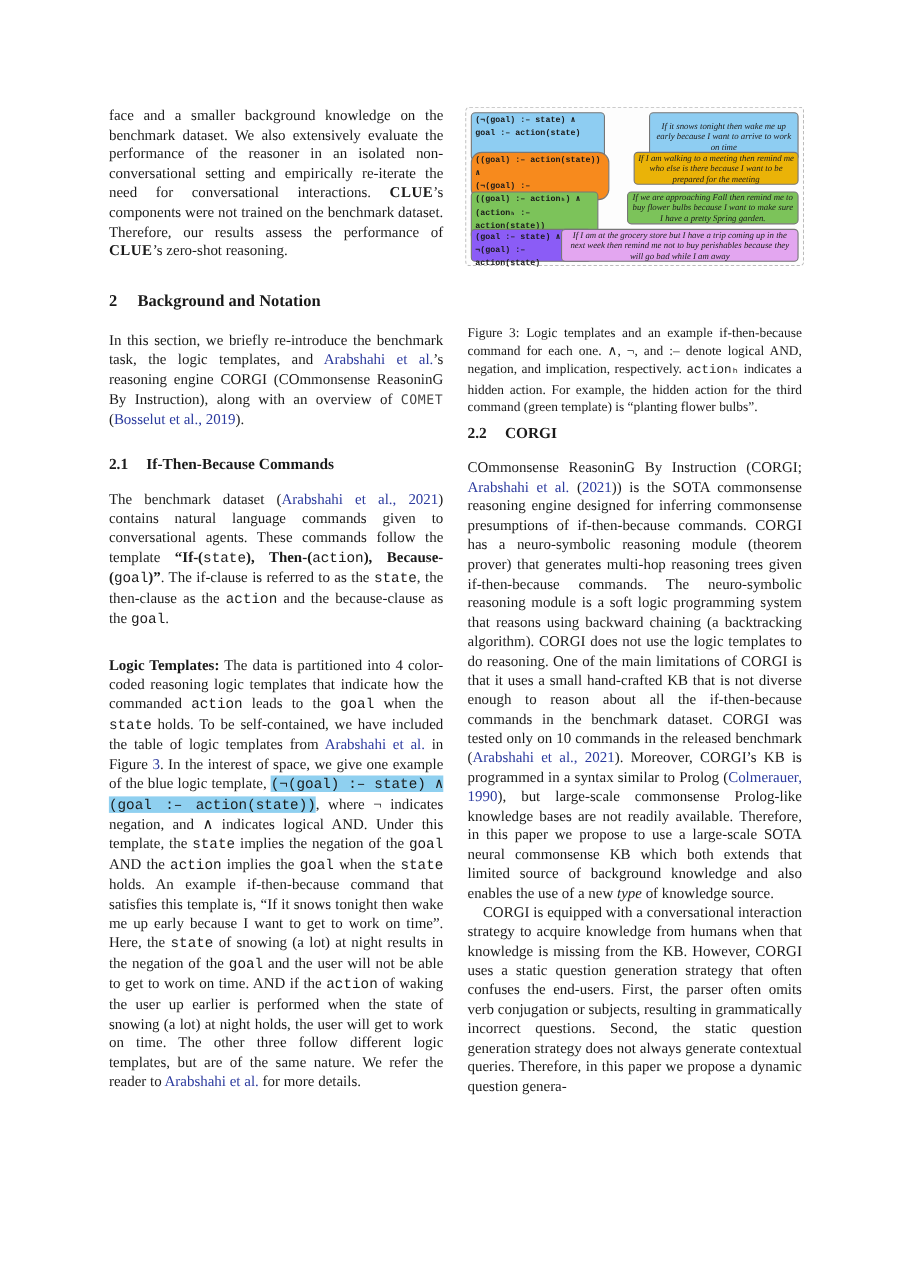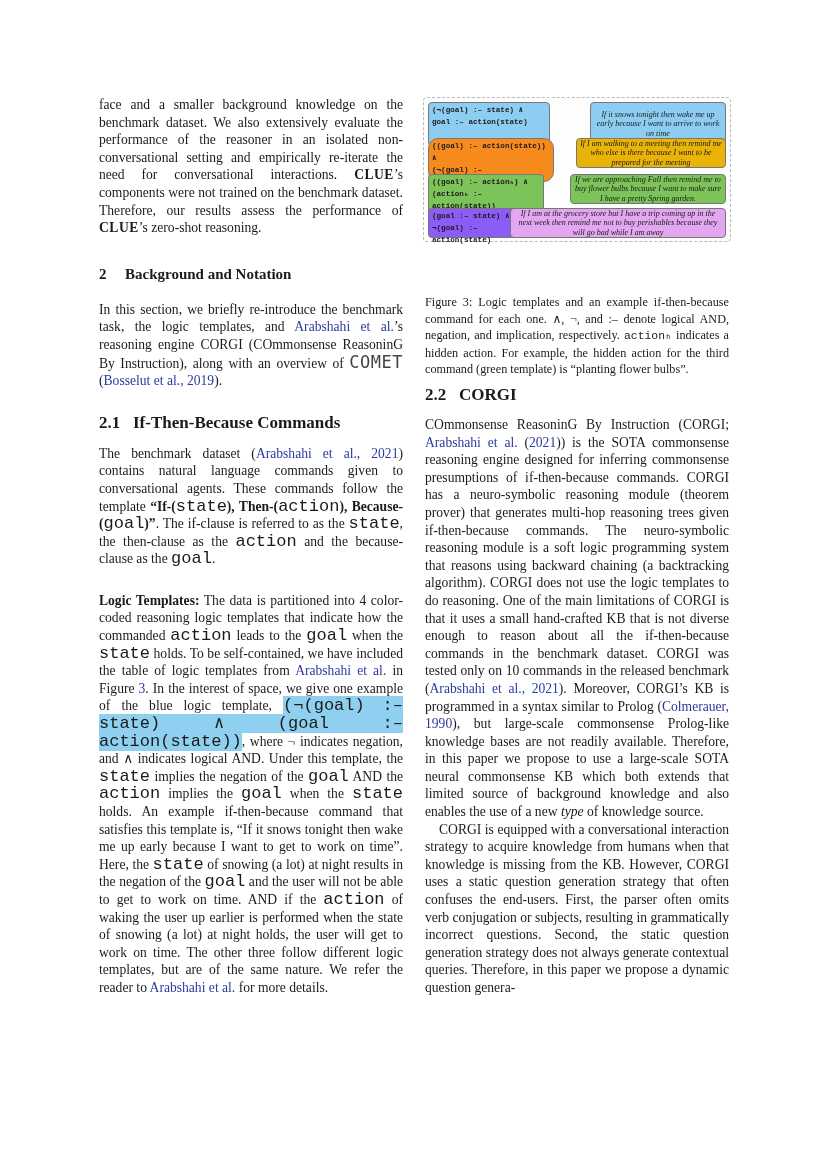--- a/index.html
+++ b/index.html
@@ -2,29 +2,29 @@
 <html><head>
 <meta charset="utf-8">
 <style>
   html, body { margin: 0; padding: 0; background: #ffffff; }
   body { width: 827px; height: 1169px; position: relative; overflow: hidden;
          font-family: "Liberation Serif", serif; color: #1a1a1a; }
   .col { position: absolute; top: 96px; width: 304px; font-size: 13.6px; line-height: 17.6px; }
   .col.left { left: 99px; }
   .col.right { left: 425px; }
   p { margin: 0; text-align: justify; hyphens: manual; }
-  .mono { font-family: "Liberation Mono", monospace; font-size: 17px; }
+  .mono { font-family: "Liberation Mono", monospace; font-size: 13px; }
   .cite { color: #2b3a9e; }
   .ind { text-indent: 14px; }
   h2 { font-size: 15px; font-weight: bold; margin: 0; line-height: 18px; }
-  h3 { font-size: 17px; font-weight: bold; margin: 0; line-height: 18px; }
+  h3 { font-size: 14px; font-weight: bold; margin: 0; line-height: 18px; }
   .num { display: inline-block; width: 26px; }
   .num3 { display: inline-block; width: 34px; }
   .small-caps { letter-spacing: 0.5px; font-weight: bold; }
-  .comet { font-family: "DejaVu Sans Mono", monospace; font-size: 17px; color: #444; letter-spacing: 0.5px; }
+  .comet { font-family: "DejaVu Sans Mono", monospace; font-size: 12px; color: #444; letter-spacing: 0.5px; }
   .hl { background: #8fd0f0; }
   .bold { font-weight: bold; }
 
   
   .figure { position: absolute; left: 423px; top: 97px; width: 306px; height: 143px;
             border: 1px dashed #bbb; border-radius: 4px; background: #fdfdfd; }
   .fig-row { position: absolute; left: 4px; right: 4px; height: 30px; }
   .logic, .example { position: absolute; top: 0; height: 44px; border-radius: 4px;
             border: 1px solid #777; box-sizing: border-box; padding: 1px 3px; font-size: 8.2px; line-height: 12px; }
   .logic { left: 0; font-family: "Liberation Mono", monospace; font-weight: bold; font-size: 7.6px; }

